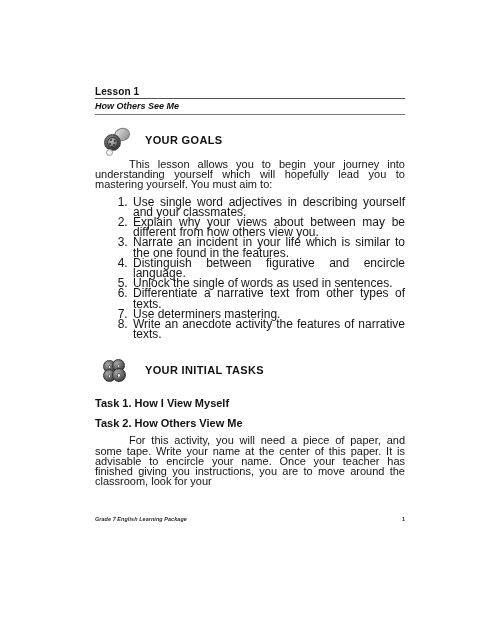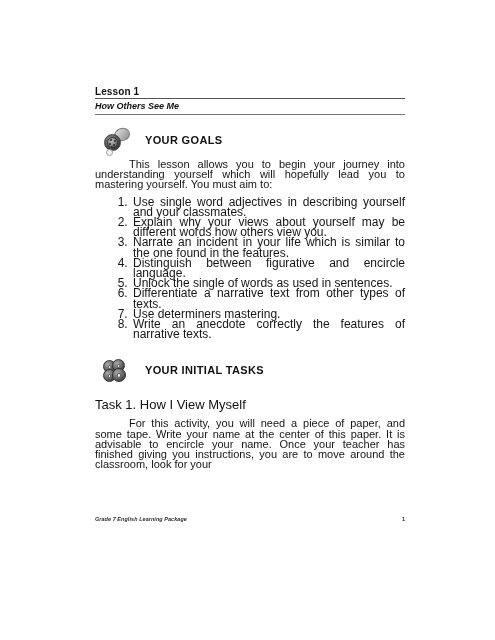--- a/index.html
+++ b/index.html
@@ -149,22 +149,22 @@
   
   .para {
     font-size: 11px;
     line-height: 10.2px;
     text-align: justify;
     color: #151515;
     text-indent: 34px;
     margin-top: 6px;
   }
   .task-head {
-    font-size: 13px;
-    font-weight: normal;
+    font-size: 11px;
+    font-weight: bold;
     color: #111;
     margin-top: 14px;
   }
 
   ol.goals {
     margin: 7px 0 0 0;
     padding-left: 36px;
     font-size: 12px;
     line-height: 10.2px;
     color: #151515;
@@ -241,42 +241,43 @@
         <span class="compass-dot" style="left:8px;  top:19px;"></span>
         <span class="compass-hinge"></span>
       </span>
       <span class="sec-label">YOUR GOALS</span>
     </div>
 
     <div class="para">This lesson allows you to begin your journey into understanding yourself which will hopefully lead you to mastering yourself. You must aim to:</div>
 
     <ol class="goals">
       <li>Use single word adjectives in describing yourself and your classmates.</li>
-      <li>Explain why your views about yourself may be different words how others view you.</li>
+      <li>Explain why your views about between may be different from how others view you.</li>
       <li>Narrate an incident in your life which is similar to the one found in the features.</li>
       <li>Distinguish between figurative and encircle language.</li>
       <li>Unlock the single of words as used in sentences.</li>
       <li>Differentiate a narrative text from other types of texts.</li>
       <li>Use determiners mastering.</li>
-      <li>Write an anecdote correctly the features of narrative texts.</li>
+      <li>Write an anecdote activity the features of narrative texts.</li>
     </ol>
 
     <div class="section-head" style="margin-top:18px;text-align:right;">
       <span class="icon">
         <span class="ring ring-a"></span>
         <span class="ring ring-b"></span>
         <span class="ring ring-c"></span>
         <span class="ring ring-d"></span>
       </span>
       <span class="sec-label">YOUR INITIAL TASKS</span>
     </div>
 
     <div class="task-head">Task 1. How I View Myself</div>
 
 
+    <div class="task-head" style="margin-top:8px;">Task 2. How Others View Me</div>
     <div class="para">For this activity, you will need a piece of paper, and some tape. Write your name at the center of this paper. It is advisable to encircle your name. Once your teacher has finished giving you instructions, you are to move around the classroom, look for your</div>
 
   </div>
 
   <div id="footer">
     <span class="footer-text">Grade 7 English Learning Package</span>
     <span class="footer-page">1</span>
   </div>
 
 </div>

